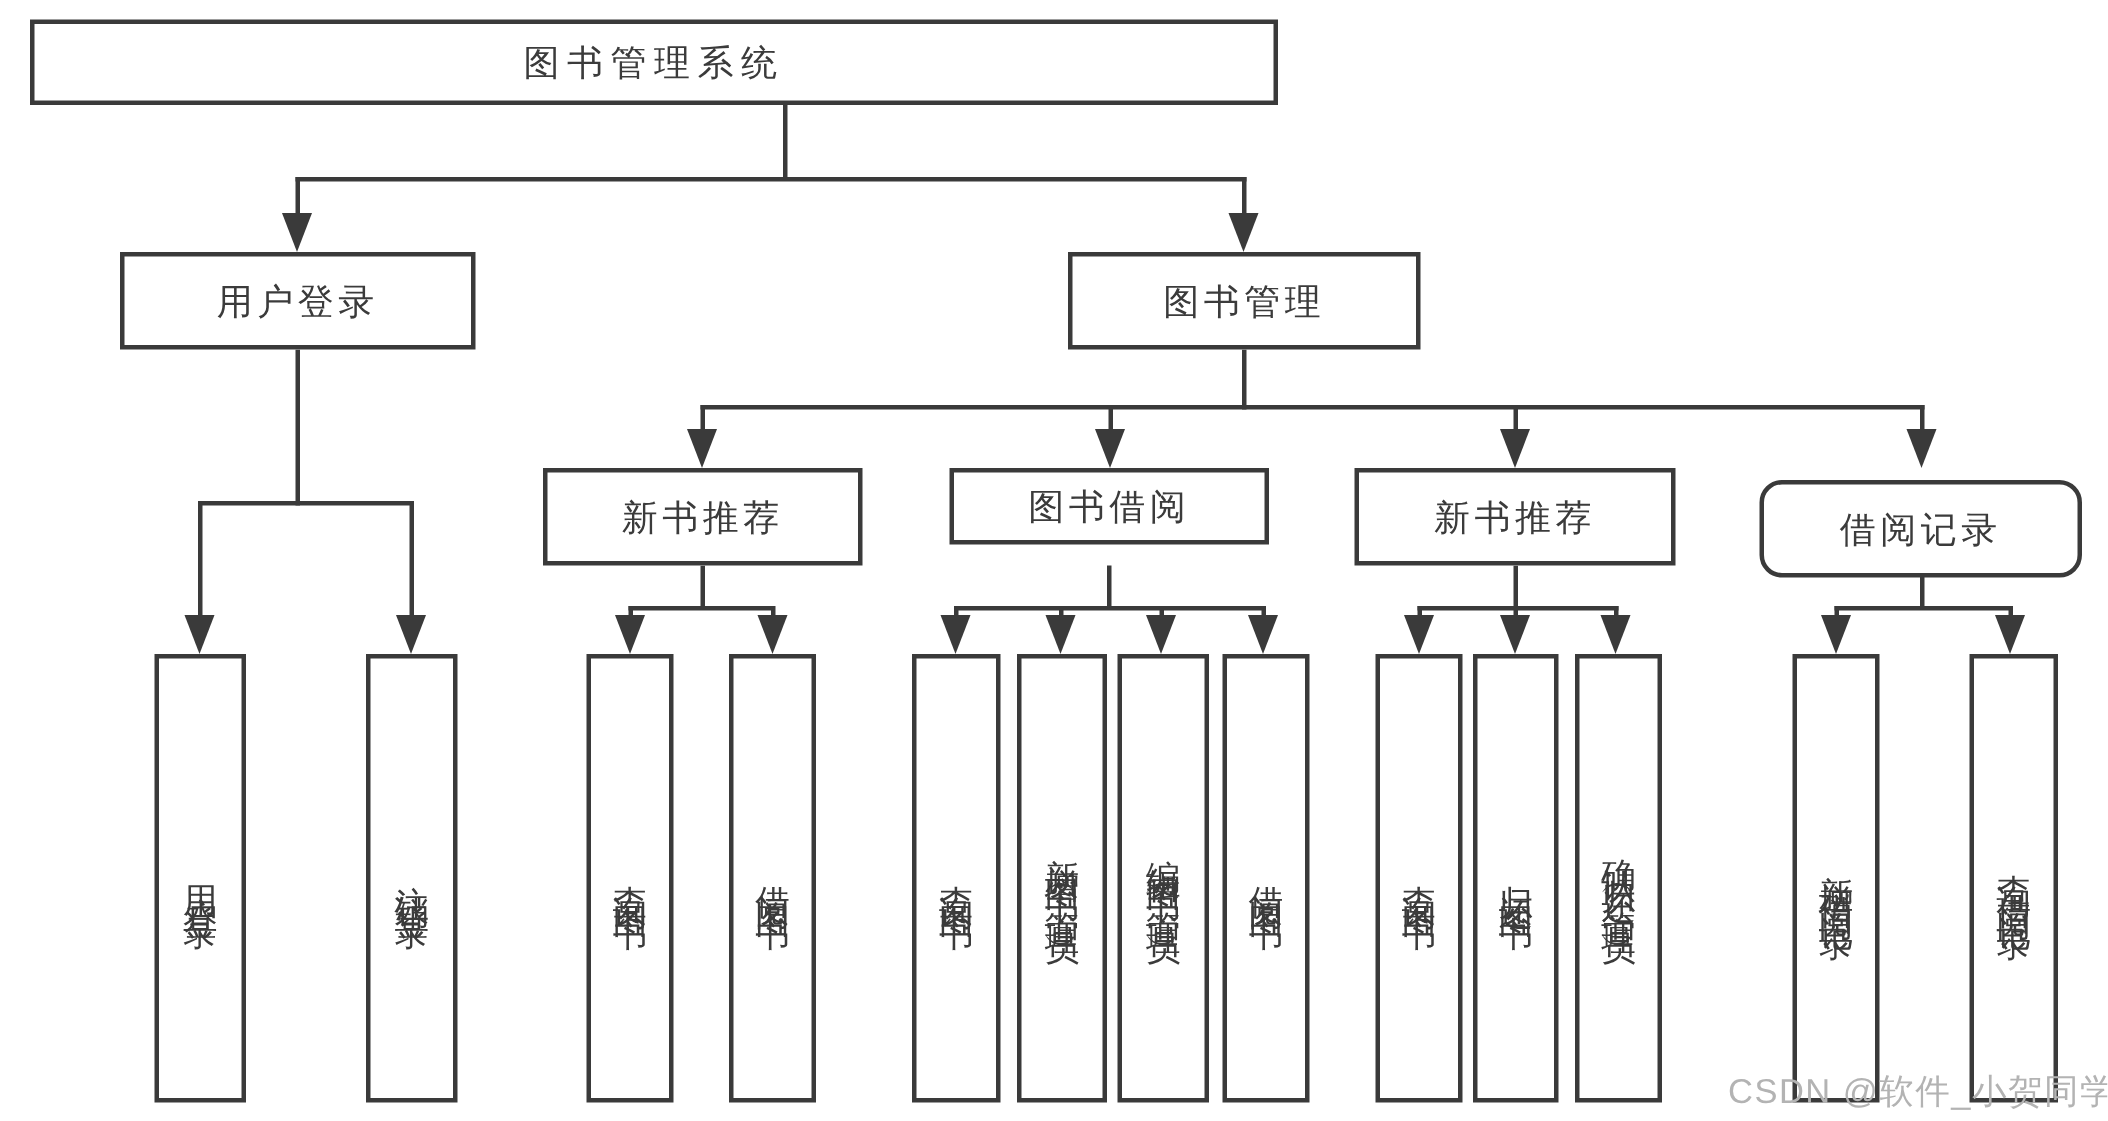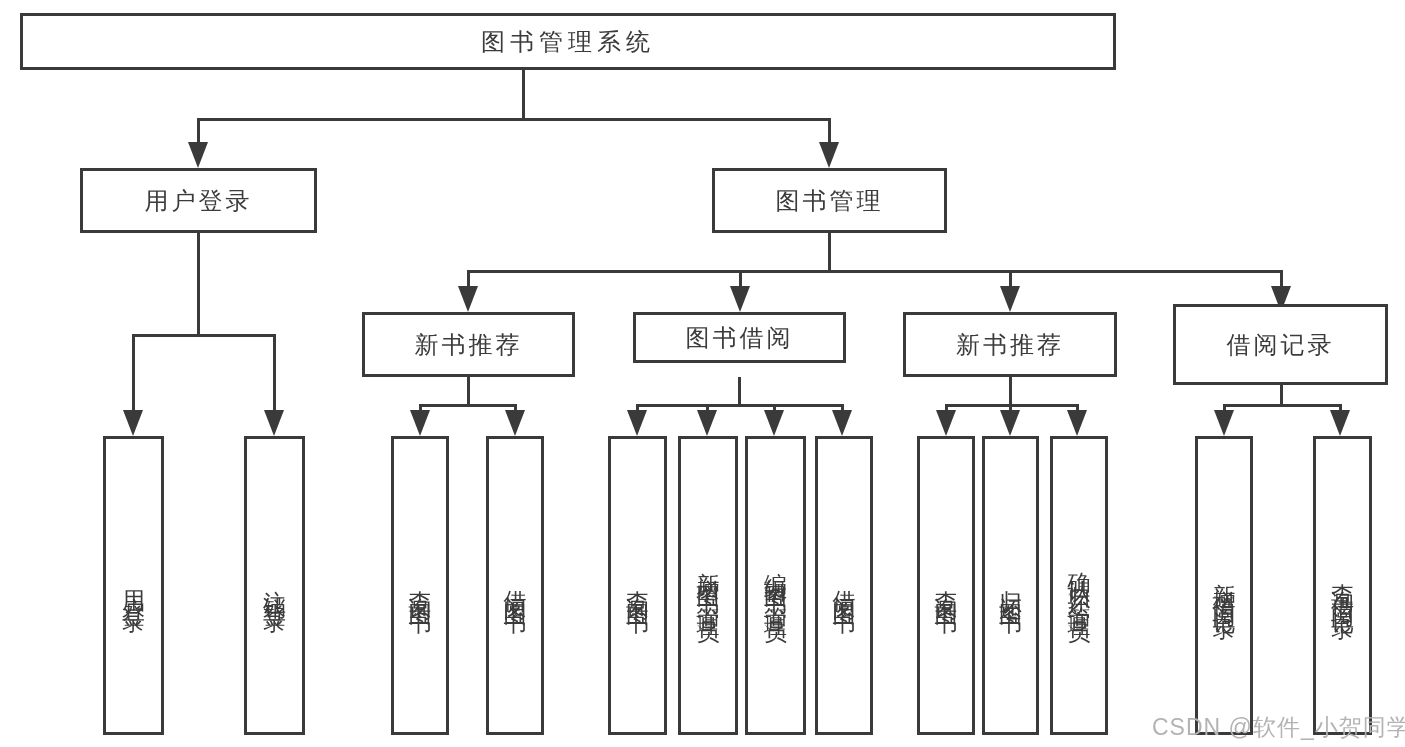--- a/index.html
+++ b/index.html
@@ -90,41 +90,41 @@
   <div class="arw" style="left:1000px; top:410px;"></div>
   <div class="arw" style="left:1067px; top:410px;"></div>
 
   <div class="v" style="left:1280px; top:377px; height:29px;"></div>
   <div class="h" style="left:1223px; top:404px; width:118px;"></div>
   <div class="v" style="left:1223px; top:404px; height:10px;"></div>
   <div class="v" style="left:1339px; top:404px; height:10px;"></div>
   <div class="arw" style="left:1214px; top:410px;"></div>
   <div class="arw" style="left:1330px; top:410px;"></div>
 
-  <div class="node" style="left:20px; top:13px; width:1096px; height:57px; letter-spacing:5px;">
+  <div class="node" style="left:20px; top:13px; width:832px; height:57px; letter-spacing:5px;">
     <span>图书管理系统</span>
   </div>
 
   <div class="node" style="left:80px; top:168px; width:237px; height:65px;">
     <span>用户登录</span>
   </div>
   <div class="node" style="left:712px; top:168px; width:235px; height:65px;">
     <span>图书管理</span>
   </div>
 
   <div class="node" style="left:362px; top:312px; width:213px; height:65px;font-family:Liberation Serif, serif;">
     <span>新书推荐</span>
   </div>
   <div class="node" style="left:633px; top:312px; width:213px; height:51px;">
     <span>图书借阅</span>
   </div>
   <div class="node" style="left:903px; top:312px; width:214px; height:65px;">
     <span>新书推荐</span>
   </div>
-  <div class="node" style="left:1173px; top:304px; width:215px; height:81px;">
+  <div class="node" style="left:1173px; top:320px; width:215px; height:65px;border-radius:15px;">
     <span>借阅记录</span>
   </div>
 
   <div class="leaf" style="left:103px; top:436px; width:61px; height:299px;">
     <span>用户登录</span>
   </div>
   <div class="leaf" style="left:244px; top:436px; width:61px; height:299px;">
     <span>注销登录</span>
   </div>
 

